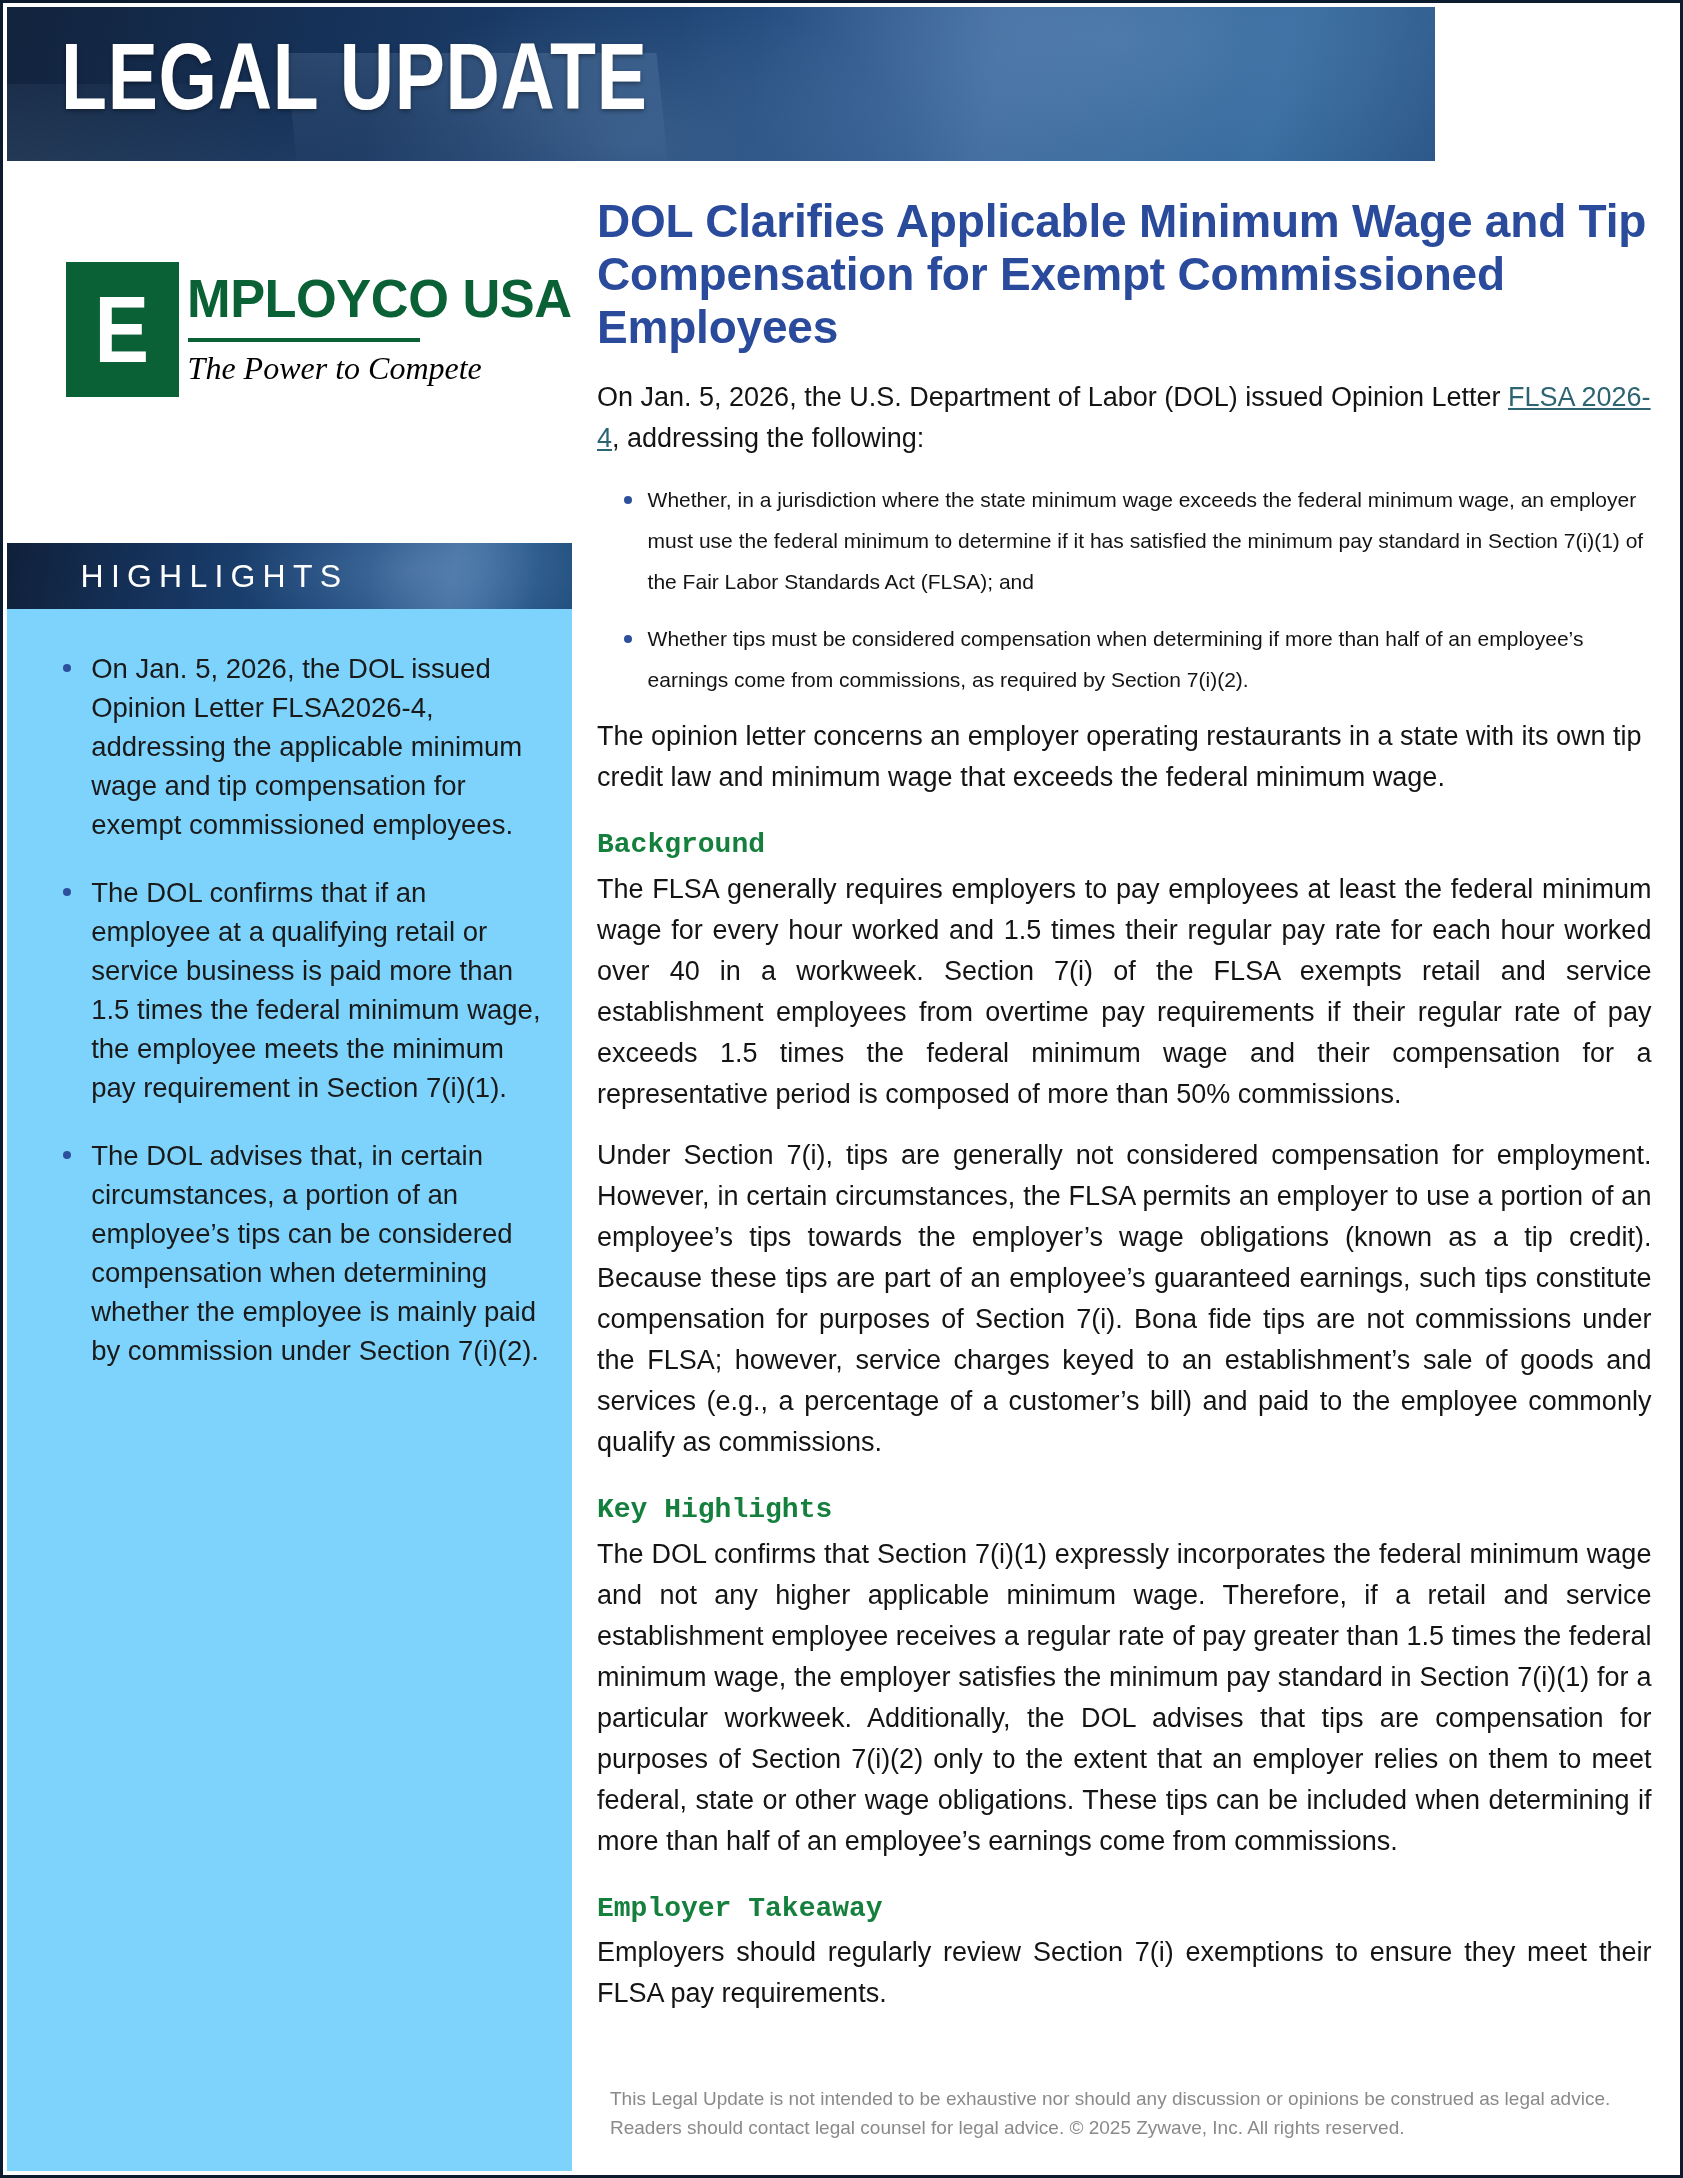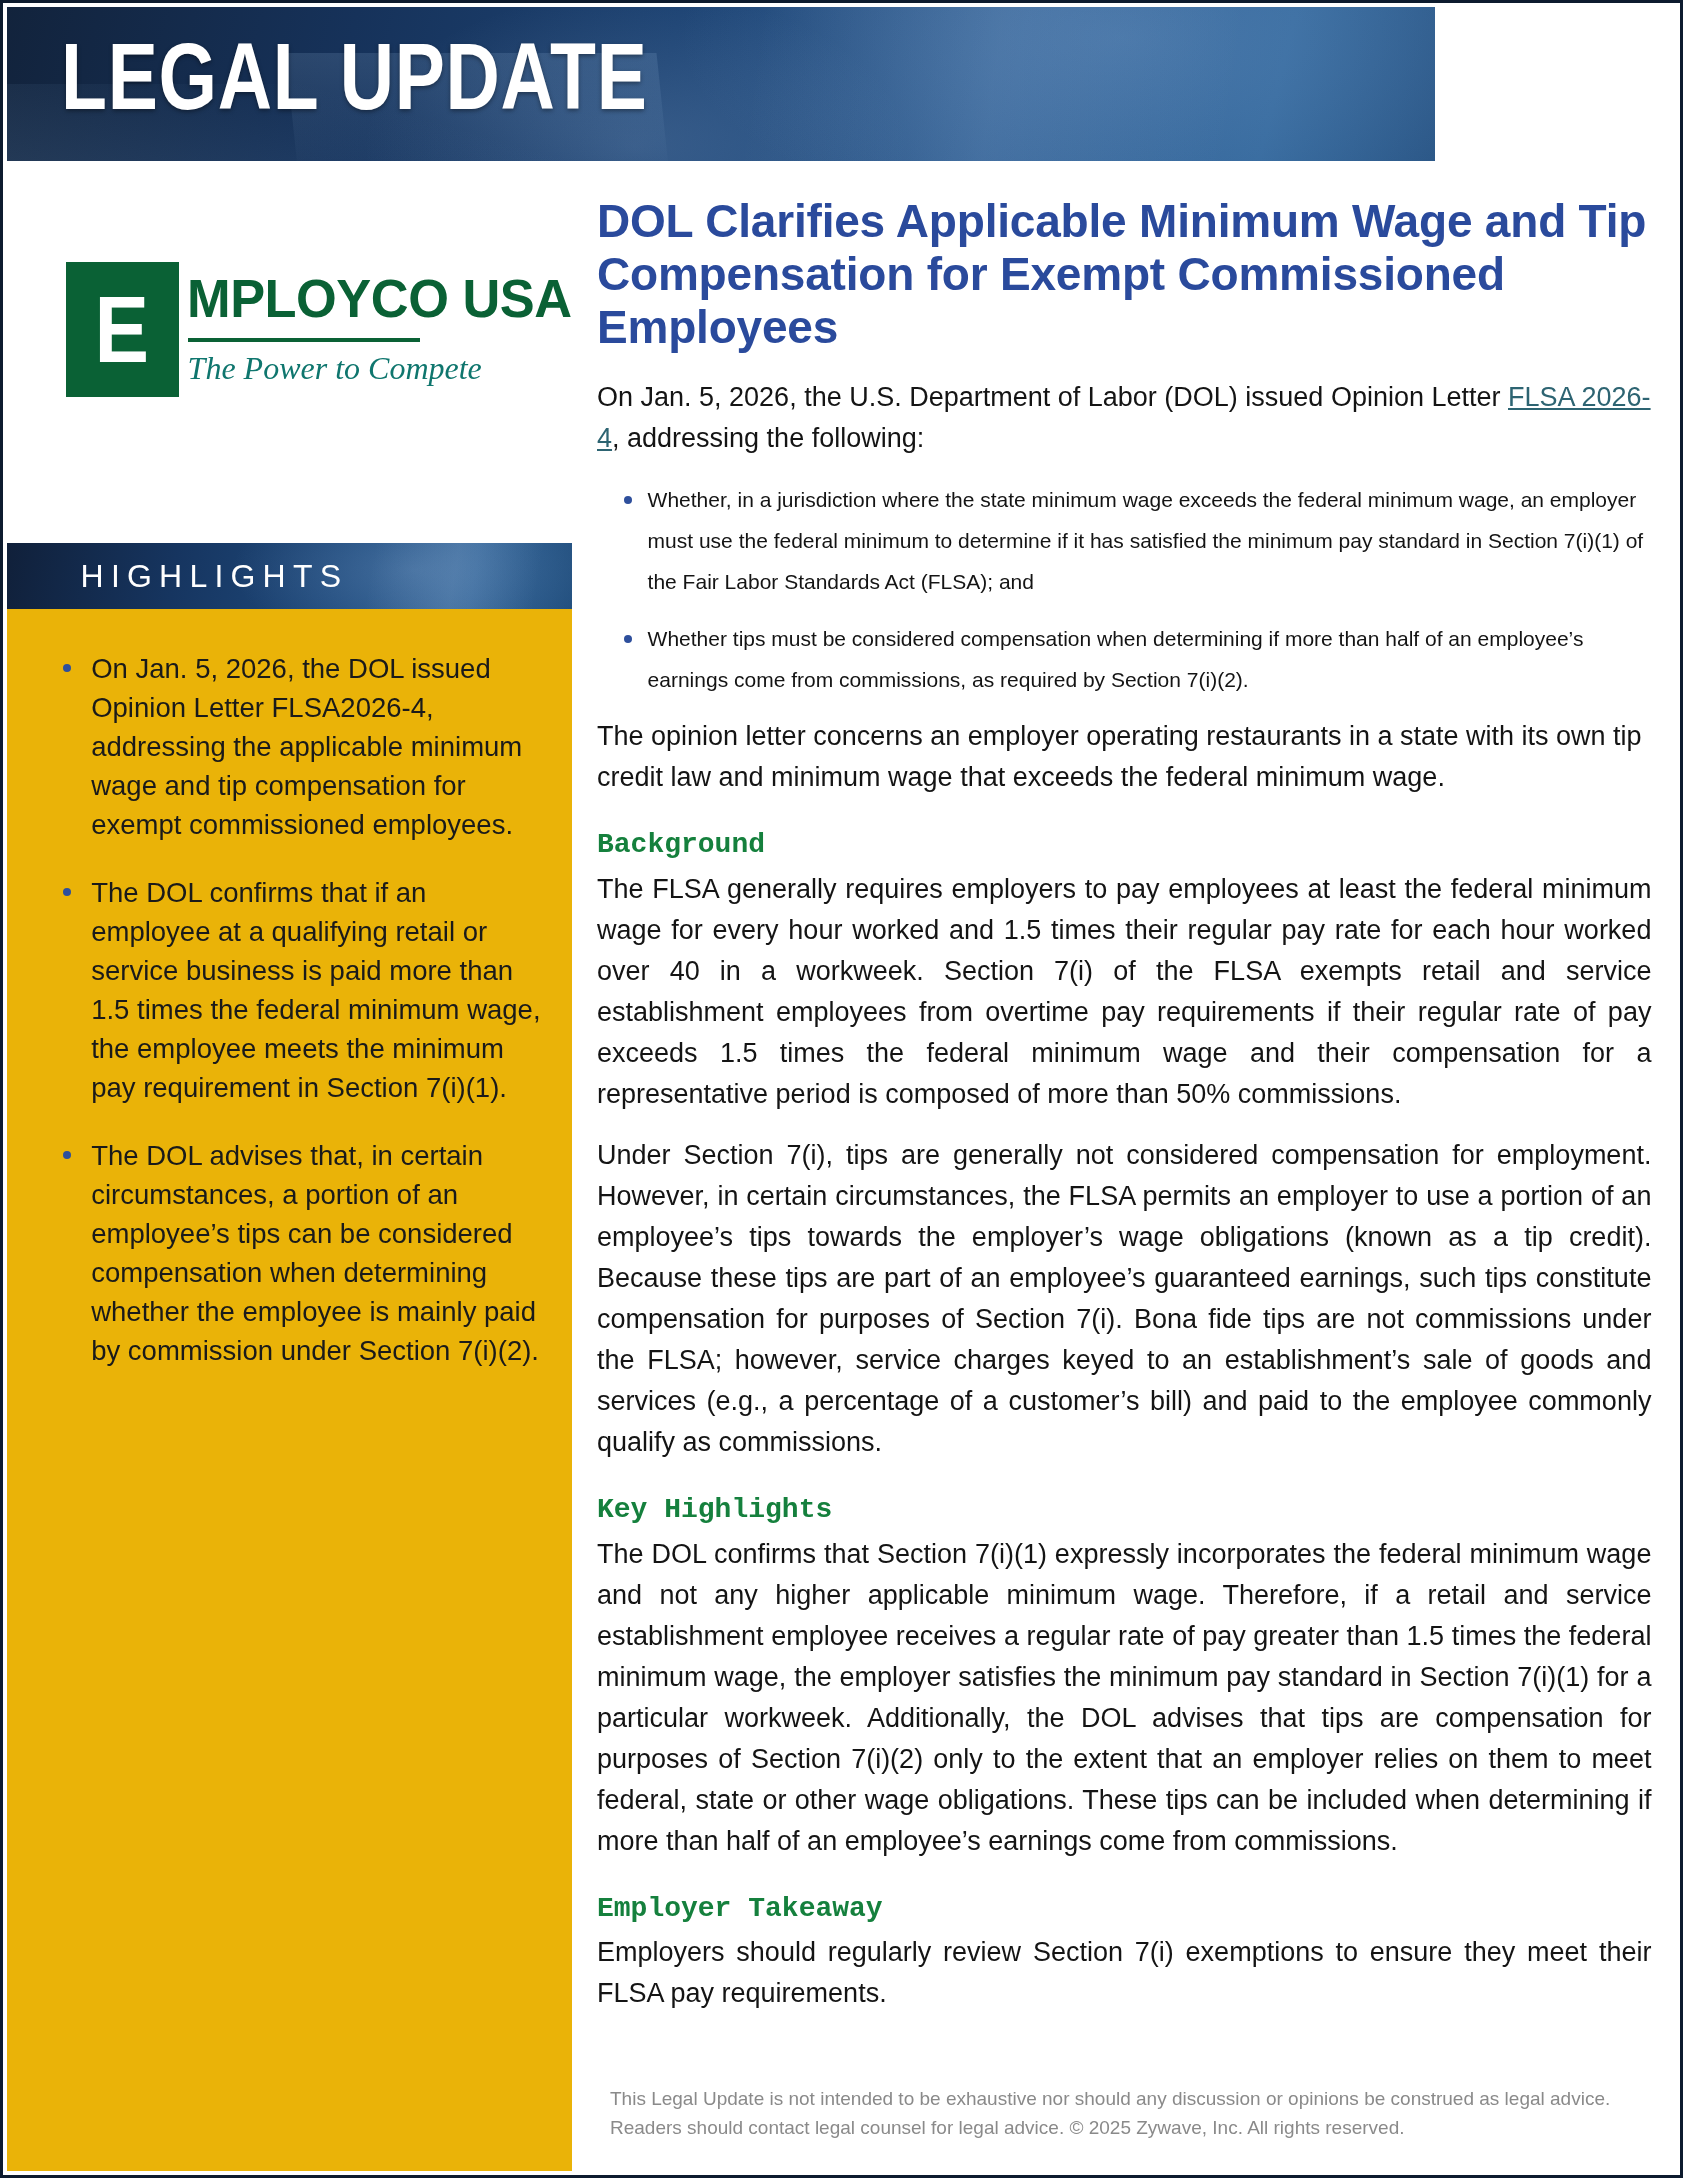--- a/index.html
+++ b/index.html
@@ -121,21 +121,21 @@
     left: 122px;
     top: 76px;
     width: 232px;
     height: 3.6px;
     background: #0a6135;
   }
   .logo-tag {
     position: absolute;
     left: 122px;
     top: 86px;
-    color: #0f766e;
+    color: #000000;
     font-family: "Liberation Serif", serif;
     font-style: italic;
     font-size: 32px;
     line-height: 1.25;
     white-space: nowrap;
     text-align: center;
   }
 
   .highlights-bar {
     position: absolute;
@@ -163,21 +163,21 @@
     font-weight: 400;
     font-size: 32px;
     letter-spacing: 7.2px;
   }
   .highlights-body {
     position: absolute;
     left: 0;
     top: 448px;
     width: 565px;
     bottom: 0;
-    background: #eab308;
+    background: #7dd3fc;
     padding: 40px 31px 0 31px;
     box-sizing: border-box;
   }
   ul.hl-list {
     margin: 0;
     padding: 0 0 0 50px;
     list-style: none;
   }
   ul.hl-list li {
     position: relative;

